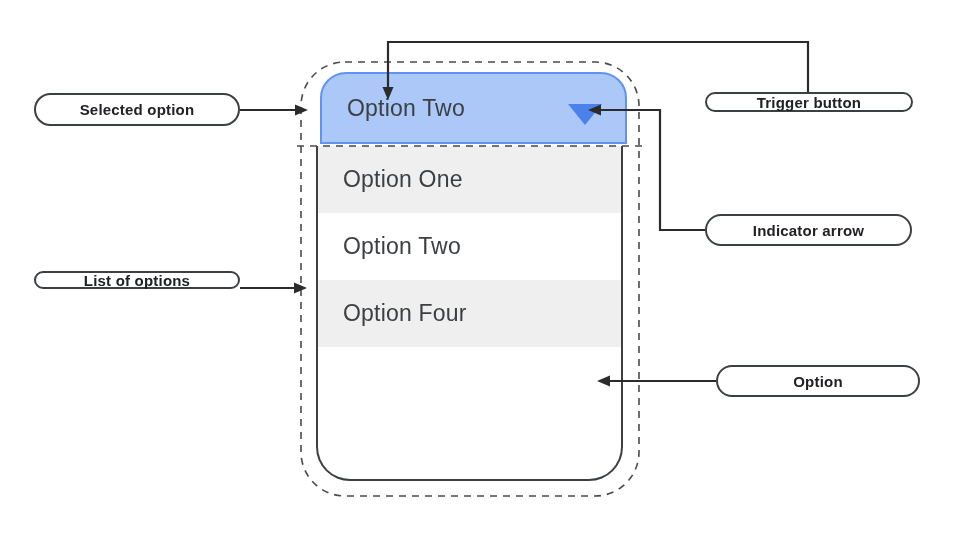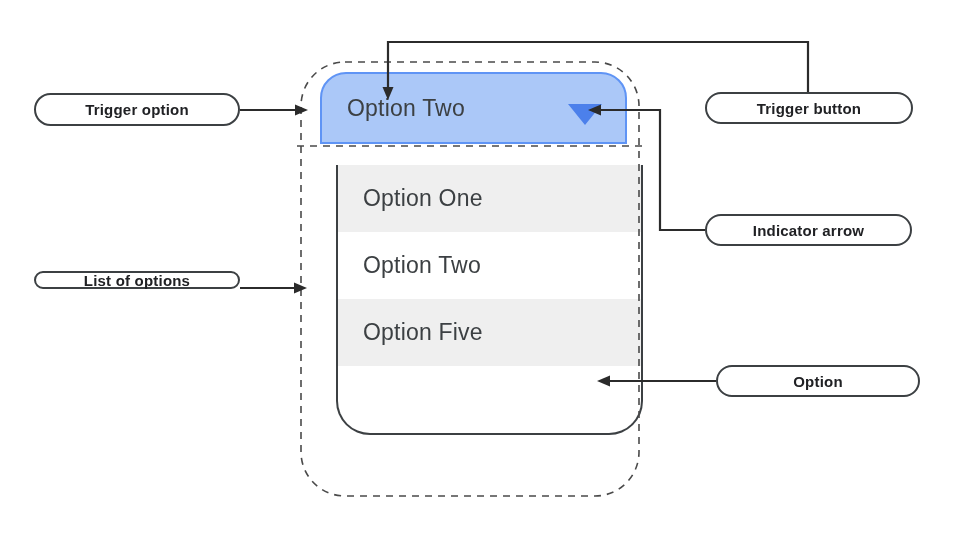--- a/index.html
+++ b/index.html
@@ -34,30 +34,29 @@
   .dd-indicator {
     position: absolute;
     left: 246px; top: 30px;
     width: 0; height: 0;
     border-left: 17px solid transparent;
     border-right: 17px solid transparent;
     border-top: 21px solid var(--indicator-blue, #4c80eb);
   }
   .dd-list {
     position: absolute;
-    left: 336px; top: 146px;
-    width: 307px; height: 270px;
+    left: 316px; top: 146px;
+    width: 307px; height: 335px;
     box-sizing: border-box;
     background: #ffffff;
     border: 2px solid var(--outline-dark, #3c4043);
     border-top: none;
     border-radius: 0 0 34px 34px;
     overflow: hidden;
     z-index: 1;
-    margin-top: 19px;
   }
   .option-row {
     height: 67px;
     display: flex;
     align-items: center;
     padding-left: 25px;
     font-size: 23px;
     letter-spacing: 0.2px;
     color: var(--text, #3c4043);
   }
@@ -75,21 +74,21 @@
     align-items: center;
     justify-content: center;
     font-size: 15px;
     font-weight: 600;
     letter-spacing: 0.2px;
     color: #202124;
     z-index: 4;
   }
   .pill-selected   { left: 34px;  top: 93px;  width: 206px; height: 33px; }
   .pill-list       { left: 34px;  top: 271px; width: 206px; height: 18px; }
-  .pill-trigger    { left: 705px; top: 92px;  width: 208px; height: 32px; }
+  .pill-trigger    { left: 705px; top: 92px;  width: 208px; height: 20px; }
   .pill-indicator  { left: 705px; top: 214px; width: 207px; height: 32px; }
   .pill-option     { left: 716px; top: 365px; width: 204px; height: 32px; }
 
   
   .overlay {
     position: absolute;
     left: 0; top: 0;
     width: 960px; height: 538px;
     z-index: 3;
     pointer-events: none;
@@ -118,26 +117,26 @@
   </div>
 
   <div class="dd-list">
     <div class="option-row">
       <span class="label">Option One</span>
     </div>
     <div class="option-row">
       <span class="label">Option Two</span>
     </div>
     <div class="option-row">
-      <span class="label">Option Five</span>
+      <span class="label">Option Four</span>
     </div>
   </div>
 
   <div class="pill pill-selected">
-    <span>Trigger option</span>
+    <span>Selected option</span>
   </div>
   <div class="pill pill-list">
     <span>List of options</span>
   </div>
   <div class="pill pill-trigger">
     <span>Trigger button</span>
   </div>
   <div class="pill pill-indicator">
     <span>Indicator arrow</span>
   </div>

